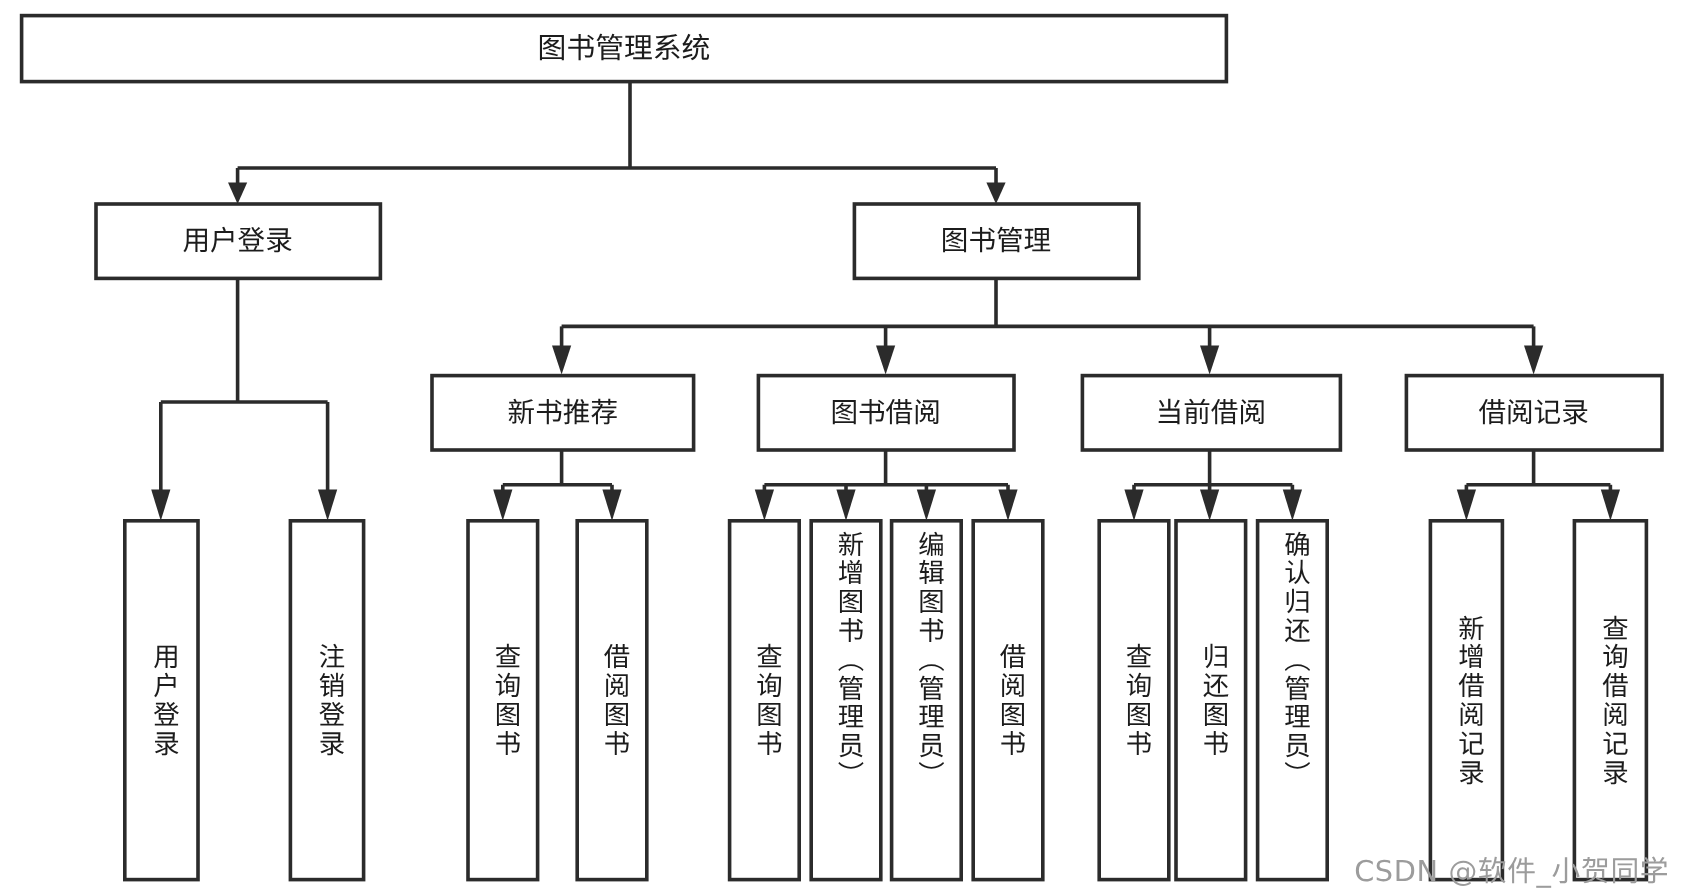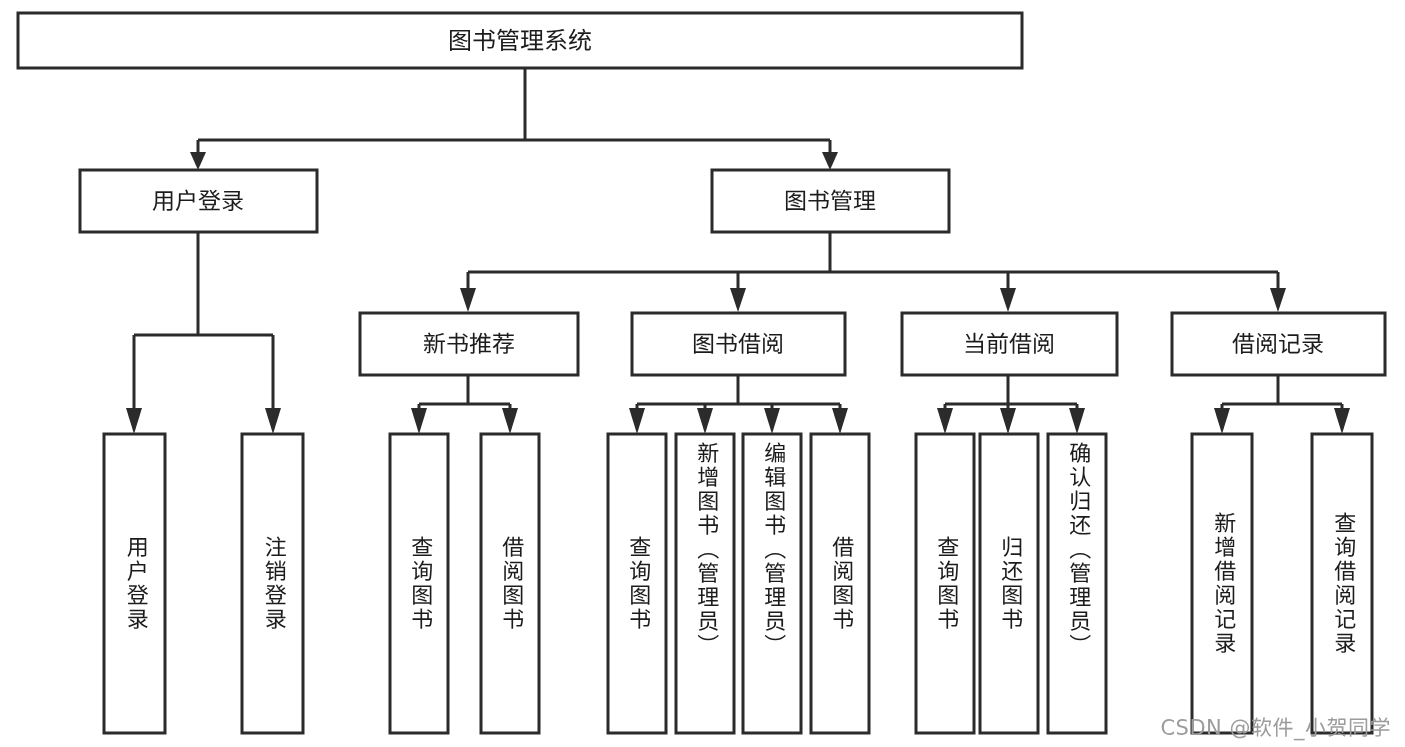--- a/index.html
+++ b/index.html
@@ -74,21 +74,21 @@
     letter-spacing: 2px;
     color: #1c1c1c;
     white-space: nowrap;
     text-align: center;
   }
   .watermark {
     position: absolute;
     right: 14px;
     bottom: 6px;
     font-family: "DejaVu Sans", "Liberation Sans", sans-serif;
-    font-size: 21px;
+    font-size: 24px;
     color: #9c9c9c;
     letter-spacing: 0.5px;
     white-space: nowrap;
     user-select: none;
   }
 </style>
 </head>
 <body>
 
 <div id="diagram-root">

